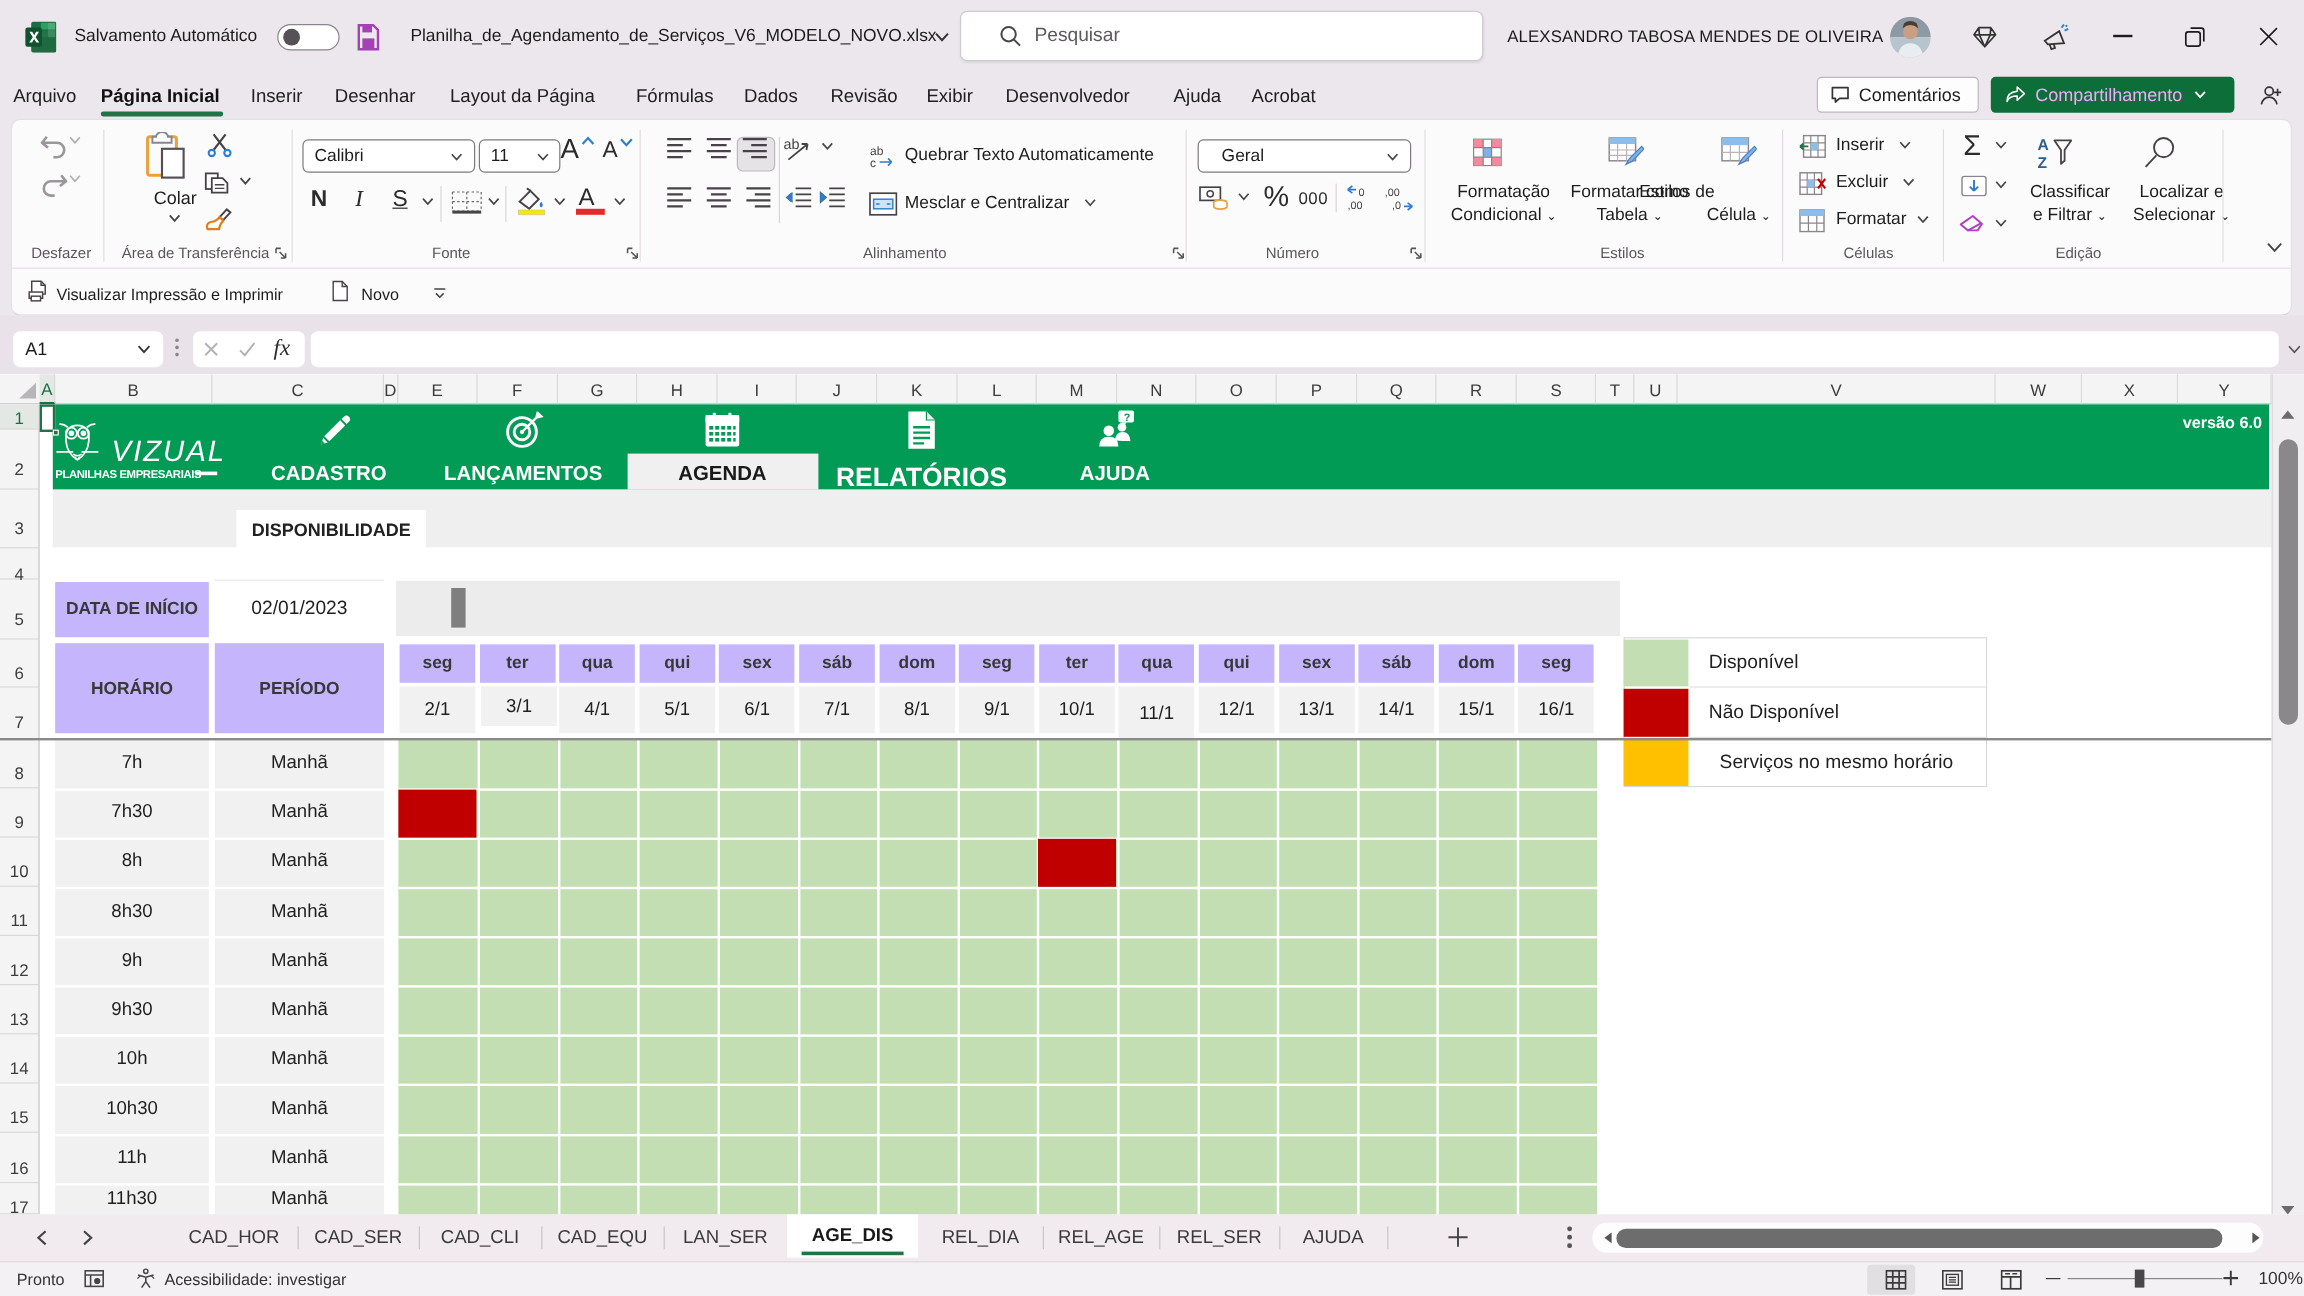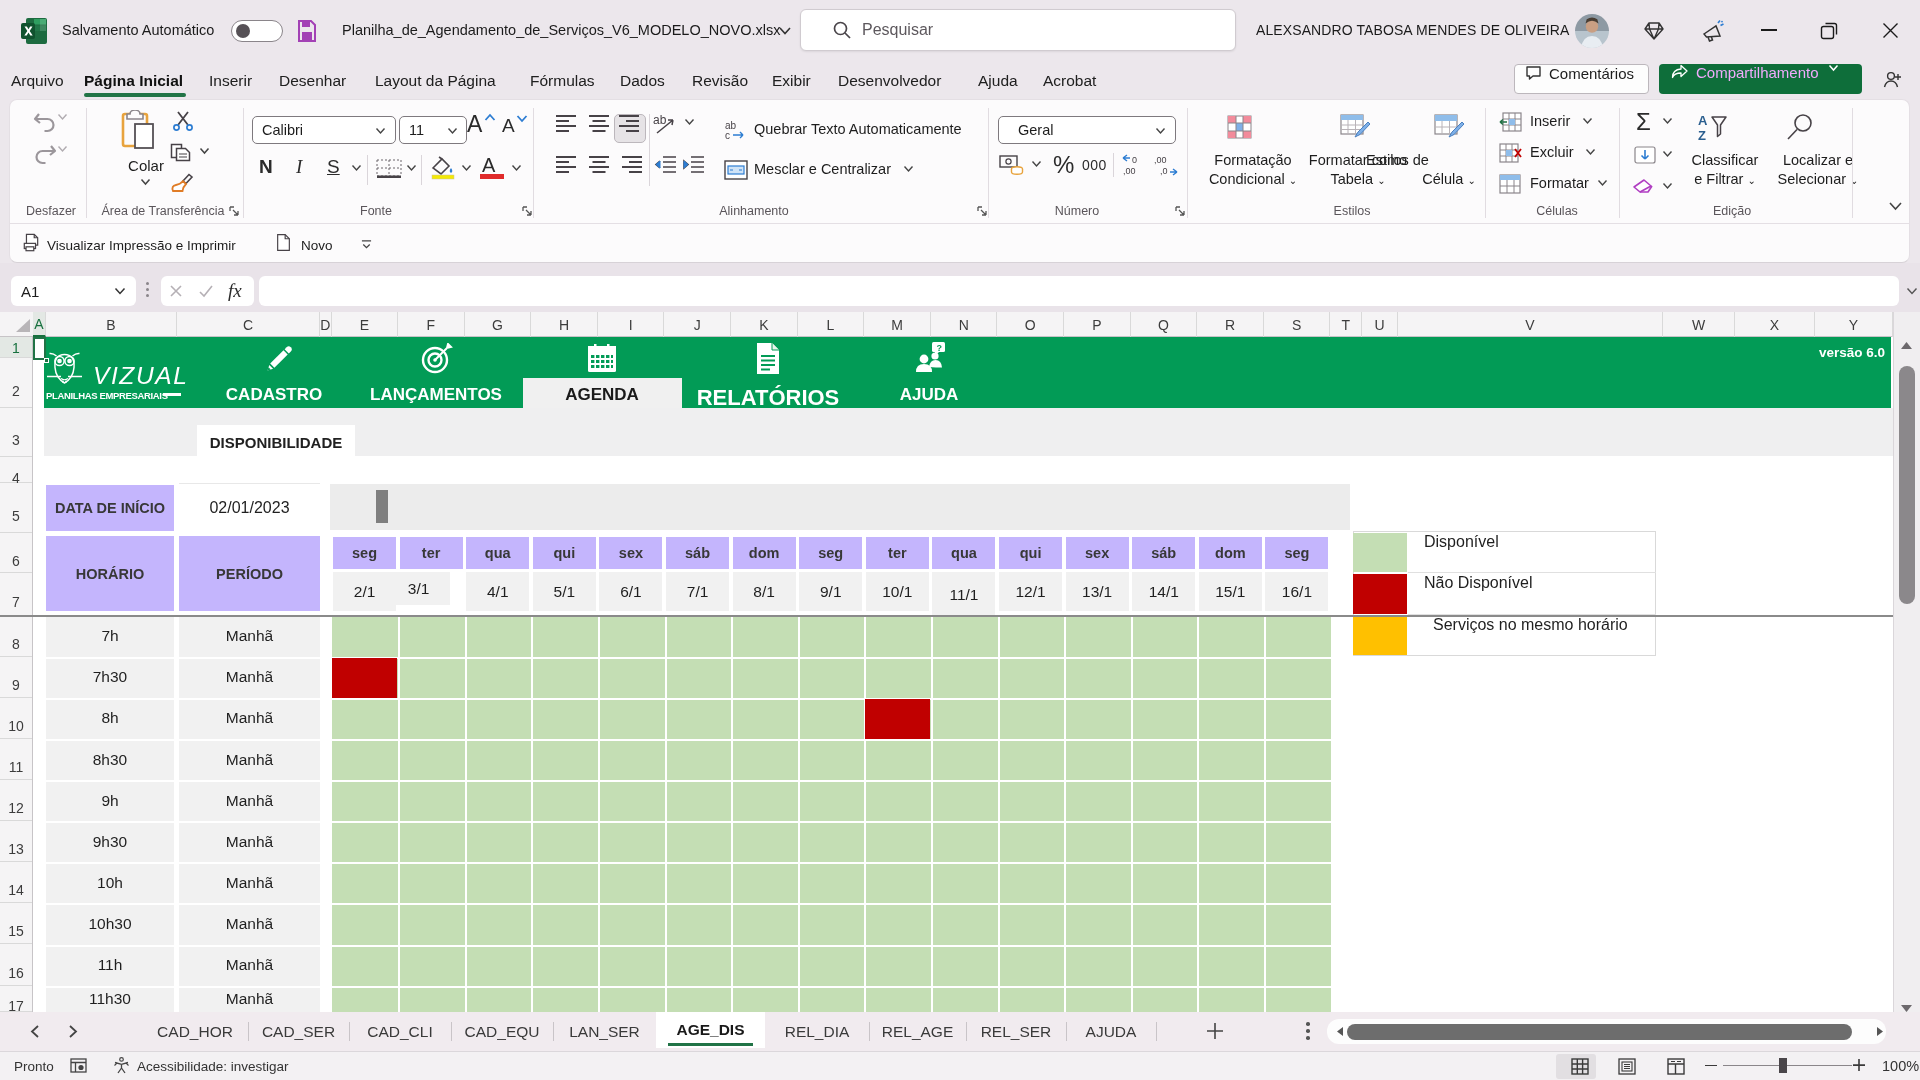--- a/index.html
+++ b/index.html
@@ -1,19 +1,19 @@
 <!DOCTYPE html>
 <html><head>
 <meta charset="utf-8">
 <style>
 *{margin:0;padding:0;box-sizing:border-box}
 html,body{width:1920px;height:1080px;overflow:hidden}
 body{font-family:"Liberation Sans",sans-serif;background:#fff}
 .a{position:absolute}
-.f{display:flex;}
+.f{display:flex;align-items:center}
 .fc{display:flex;align-items:center;justify-content:center}
 #app{position:relative;width:1920px;height:1080px;background:#ece7ec;overflow:hidden}
 
 #titlebar{left:0;top:0;width:1920px;height:62px;background:#ece7ec}
 #menubar{left:0;top:62px;width:1920px;height:37px;background:#ece7ec}
 .menuitem{position:absolute;top:0;height:37px;display:flex;align-items:center;font-size:15.5px;color:#202020}
 
 #ribbon{left:9px;top:99px;width:1901px;height:164px;background:#fcfbfc;border-radius:8px;border:1px solid #e4dfe4;border-bottom:1px solid #d7d2d7}
 .gsep{position:absolute;top:8px;width:1px;height:110px;background:#e1dce1}
 .glabel{position:absolute;top:104px;font-size:12.5px;color:#5a555a;text-align:center}
@@ -622,21 +622,21 @@
   <div class="a fc gcell" style="left:732.6px;top:225px;width:63.1px;height:32px;font-size:14.5px">dom</div>
   <div class="a fc gcell" style="left:799.2px;top:225px;width:63.1px;height:32px;font-size:14.5px">seg</div>
   <div class="a fc gcell" style="left:865.8px;top:225px;width:63.1px;height:32px;font-size:14.5px">ter</div>
   <div class="a fc gcell" style="left:932.4px;top:225px;width:63.1px;height:32px;font-size:14.5px">qua</div>
   <div class="a fc gcell" style="left:999.0px;top:225px;width:63.1px;height:32px;font-size:14.5px">qui</div>
   <div class="a fc gcell" style="left:1065.6px;top:225px;width:63.1px;height:32px;font-size:14.5px">sex</div>
   <div class="a fc gcell" style="left:1132.2px;top:225px;width:63.1px;height:32px;font-size:14.5px">sáb</div>
   <div class="a fc gcell" style="left:1198.8px;top:225px;width:63.1px;height:32px;font-size:14.5px">dom</div>
   <div class="a fc gcell" style="left:1265.4px;top:225px;width:63.1px;height:32px;font-size:14.5px">seg</div>
   <div class="a fc lcell" style="left:333.0px;top:260px;width:63.1px;height:39px;font-size:15.5px">2/1</div>
-  <div class="a fc lcell" style="left:387px;top:260px;width:63.1px;height:33px;font-size:15.5px">3/1</div>
+  <div class="a fc lcell" style="left:401px;top:260px;width:63.1px;height:33px;font-size:15.5px">3/1</div>
   <div class="a fc lcell" style="left:466.2px;top:260px;width:63.1px;height:39px;font-size:15.5px">4/1</div>
   <div class="a fc lcell" style="left:532.8px;top:260px;width:63.1px;height:39px;font-size:15.5px">5/1</div>
   <div class="a fc lcell" style="left:599.4px;top:260px;width:63.1px;height:39px;font-size:15.5px">6/1</div>
   <div class="a fc lcell" style="left:666.0px;top:260px;width:63.1px;height:39px;font-size:15.5px">7/1</div>
   <div class="a fc lcell" style="left:732.6px;top:260px;width:63.1px;height:39px;font-size:15.5px">8/1</div>
   <div class="a fc lcell" style="left:799.2px;top:260px;width:63.1px;height:39px;font-size:15.5px">9/1</div>
   <div class="a fc lcell" style="left:865.8px;top:260px;width:63.1px;height:39px;font-size:15.5px">10/1</div>
   <div class="a fc lcell" style="left:932.4px;top:260px;width:63.1px;height:46px;font-size:15.5px">11/1</div>
   <div class="a fc lcell" style="left:999.0px;top:260px;width:63.1px;height:39px;font-size:15.5px">12/1</div>
   <div class="a fc lcell" style="left:1065.6px;top:260px;width:63.1px;height:39px;font-size:15.5px">13/1</div>

